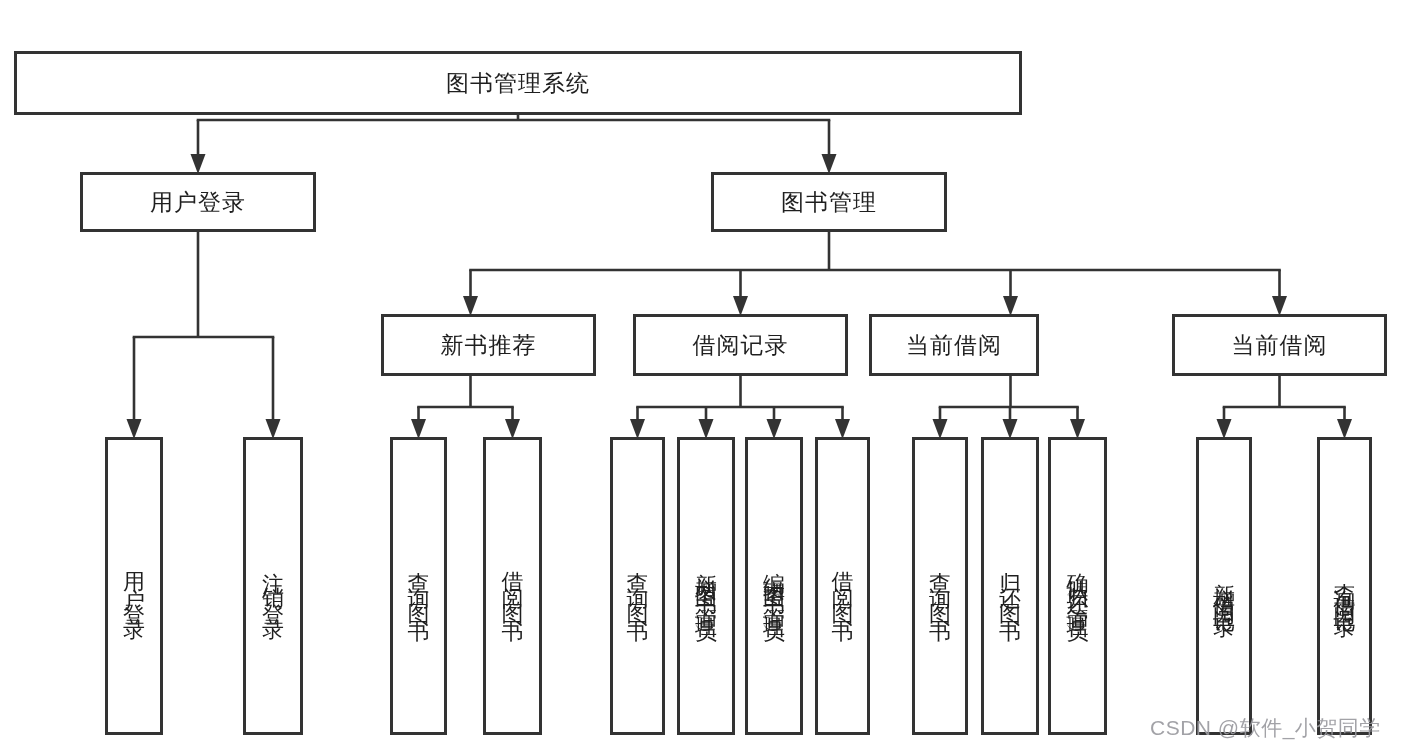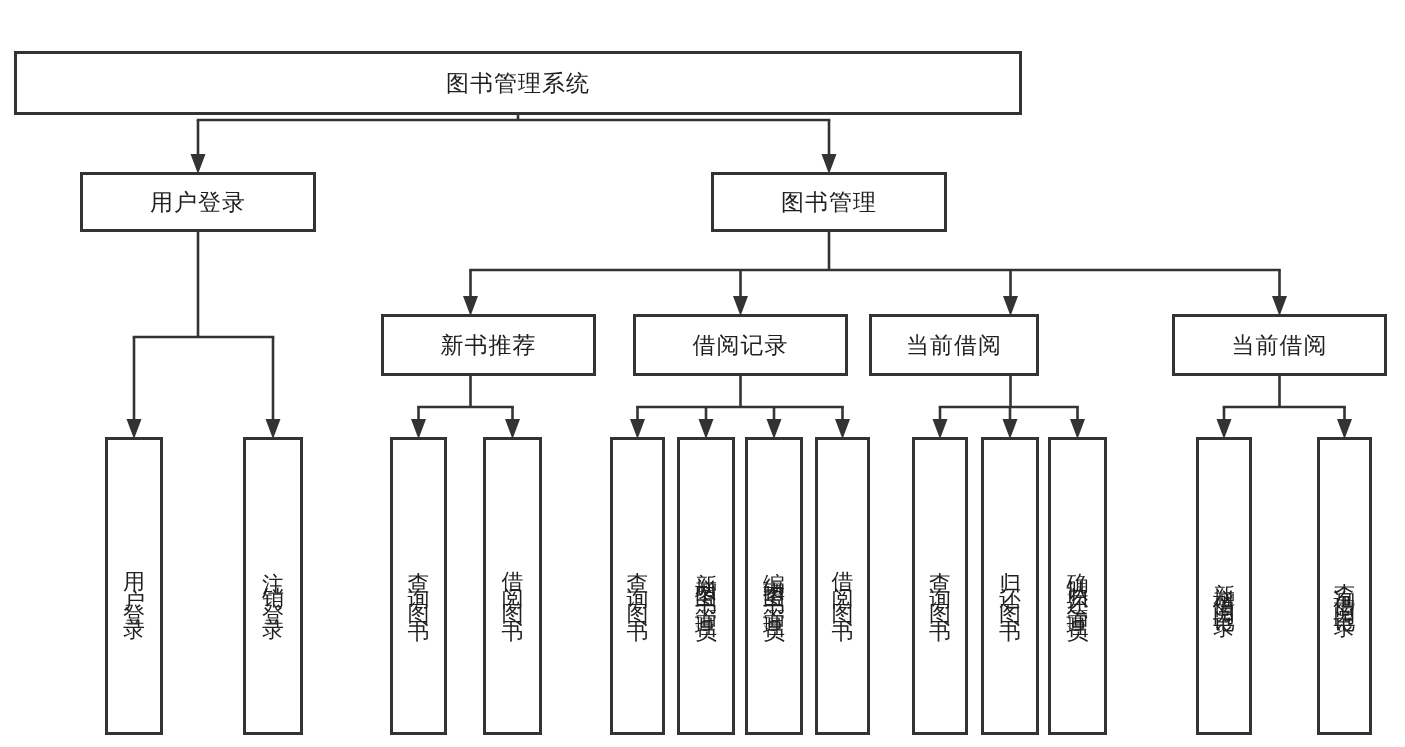--- a/index.html
+++ b/index.html
@@ -164,13 +164,14 @@
       <div class="node v" style="left: 1048px; top: 437px; width: 59px; height: 298px;">
         <span class="lbl v-tight">确认归还（管理员）</span>
       </div>
       <div class="node v" style="left: 1196px; top: 437px; width: 56px; height: 298px;">
         <span class="lbl v-tight">新增借阅记录</span>
       </div>
       <div class="node v" style="left: 1317px; top: 437px; width: 55px; height: 298px;">
         <span class="lbl v-tight">查询借阅记录</span>
       </div>
     </div>
+  <div id="watermark">CSDN @软件_小贺同学</div>
 </div>
 
 </body></html>

